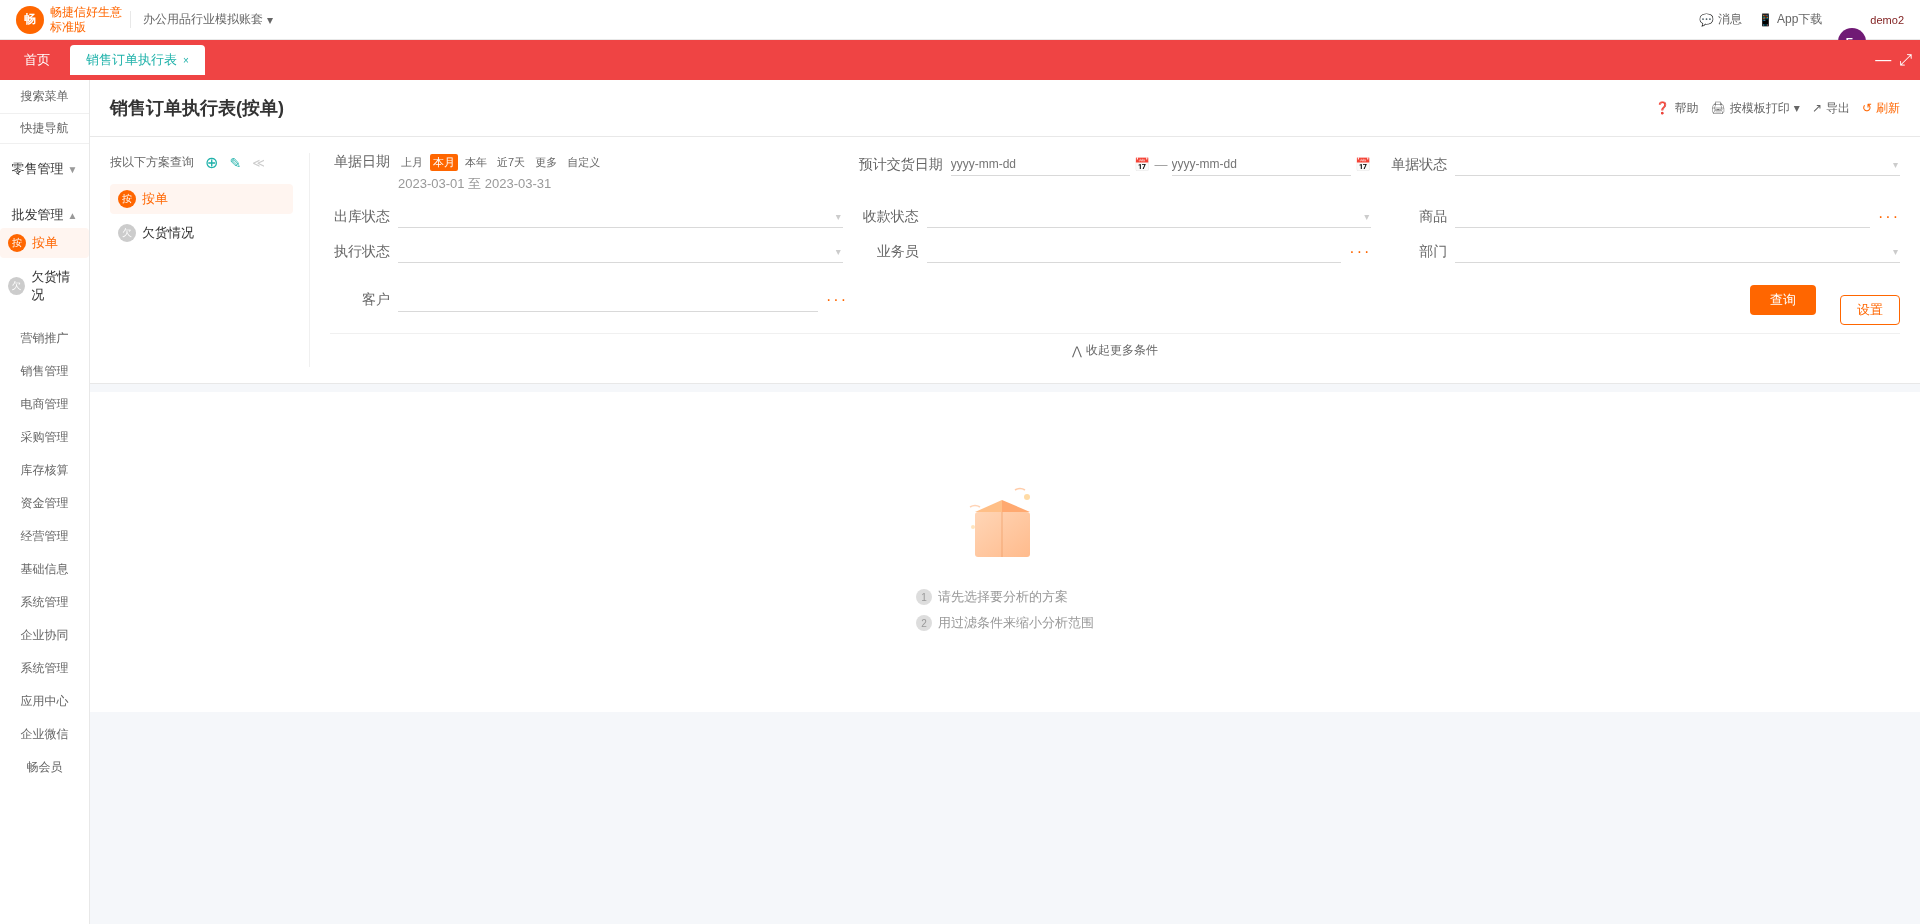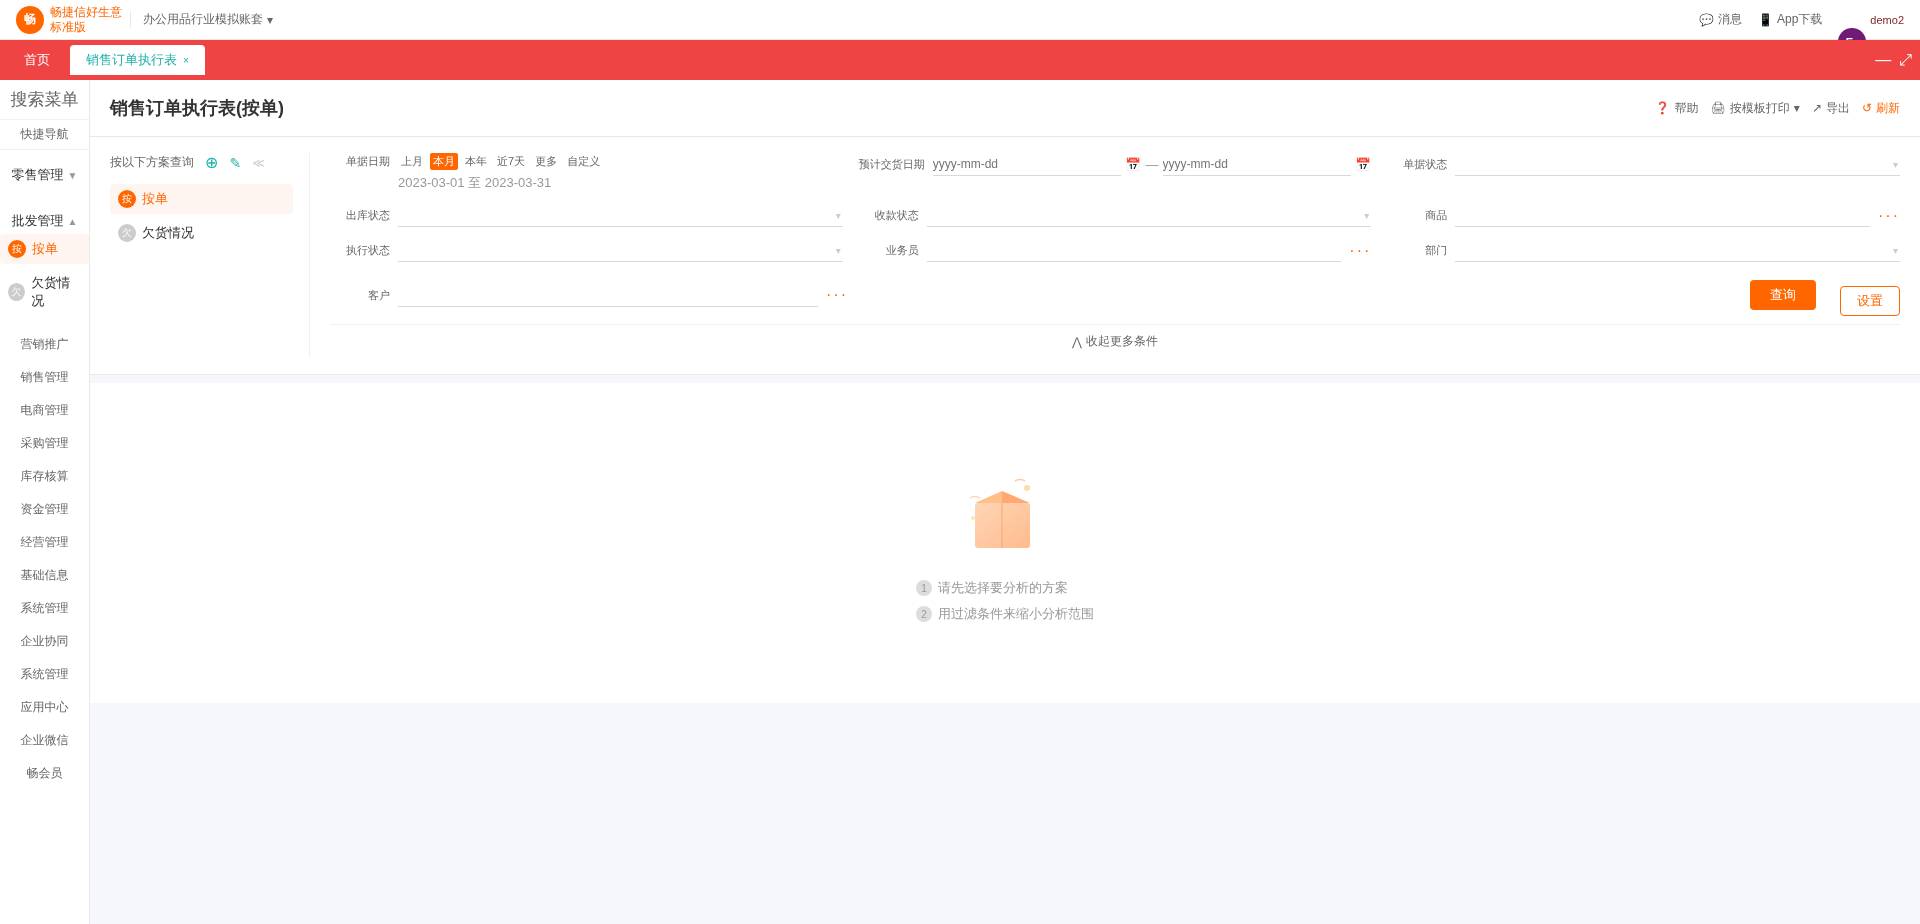--- a/index.html
+++ b/index.html
@@ -24,21 +24,21 @@
     .tab-item.active { background: #fff; color: #20b2aa; }
     .tab-close { font-size: 10px; cursor: pointer; color: inherit; }
     .tab-bar-right { margin-left: auto; display: flex; align-items: center; gap: 8px; }
     .tab-bar-btn { color: #fff; cursor: pointer; font-size: 16px; }
 
     
     .main-layout { display: flex; flex: 1; overflow: hidden; }
 
     
     .sidebar { width: 90px; background: #fff; border-right: 1px solid #e8e8e8; display: flex; flex-direction: column; overflow-y: auto; flex-shrink: 0; }
-    .sidebar-search { padding: 8px; text-align: center; font-size: 17px; color: #666; cursor: pointer; border-bottom: 1px solid #f0f0f0; }
+    .sidebar-search { padding: 8px; text-align: center; font-size: 12px; color: #666; cursor: pointer; border-bottom: 1px solid #f0f0f0; }
     .sidebar-nav { padding: 6px 8px; text-align: center; font-size: 12px; color: #666; cursor: pointer; border-bottom: 1px solid #f0f0f0; }
     .sidebar-section { padding: 8px 0; }
     .sidebar-group-header { display: flex; align-items: center; justify-content: center; gap: 4px; padding: 8px 8px 4px; font-size: 13px; color: #333; cursor: pointer; font-weight: 500; }
     .sidebar-item { padding: 8px 8px; text-align: center; font-size: 12px; color: #666; cursor: pointer; }
     .collapse-icon { font-size: 10px; color: #999; }
 
     
     .content { flex: 1; overflow-y: auto; background: #f5f7fa; padding: 0; }
 
     
@@ -53,36 +53,36 @@
     .filter-layout { display: flex; gap: 0; }
     .filter-left { width: 200px; border-right: 1px solid #f0f0f0; padding-right: 16px; flex-shrink: 0; }
     .filter-left-title { font-size: 12px; color: #666; margin-bottom: 12px; display: flex; align-items: center; gap: 11px; }
     .filter-left-item { display: flex; align-items: center; gap: 6px; padding: 6px 8px; border-radius: 4px; cursor: pointer; font-size: 13px; margin-bottom: 4px; }
     .filter-left-item.active { background: #fff5f0; color: #ff6600; }
     .filter-left-item .item-icon { width: 18px; height: 18px; border-radius: 50%; background: #ff6600; color: #fff; display: flex; align-items: center; justify-content: center; font-size: 10px; }
     .filter-left-item .item-icon.gray { background: #ccc; }
 
     .filter-right { flex: 1; padding-left: 20px; }
     .filter-field { display: flex; align-items: center; gap: 8px; }
-    .filter-label { font-size: 11px; color: #666; white-space: nowrap; flex-shrink: 0; min-width: 60px; text-align: right; }
+    .filter-label { font-size: 14px; color: #666; white-space: nowrap; flex-shrink: 0; min-width: 60px; text-align: right; }
     .filter-input { flex: 1; border: none; border-bottom: 1px solid #d9d9d9; padding: 4px 0; font-size: 12px; color: #333; outline: none; background: transparent; }
     .filter-select { flex: 1; border: none; border-bottom: 1px solid #d9d9d9; padding: 4px 0; font-size: 12px; color: #333; background: transparent; outline: none; appearance: none; cursor: pointer; }
     .filter-select-wrap { flex: 1; position: relative; display: flex; align-items: center; }
     .filter-select-wrap .down-arrow { position: absolute; right: 2px; color: #ccc; font-size: 10px; pointer-events: none; }
     .date-range { flex: 1; display: flex; align-items: center; gap: 4px; }
     .date-input { flex: 1; border: none; border-bottom: 1px solid #d9d9d9; padding: 4px 0; font-size: 12px; color: #999; outline: none; background: transparent; min-width: 0; }
     .date-sep { color: #999; }
     .date-icon { color: #ff8c00; font-size: 13px; cursor: pointer; }
     .date-quick { display: flex; gap: 4px; align-items: center; }
     .date-quick-btn { font-size: 11px; color: #666; cursor: pointer; padding: 1px 3px; }
     .date-quick-btn.active { background: #ff6600; color: #fff; border-radius: 2px; }
     .date-sub { font-size: 13px; color: #999; }
     .more-dots { color: #ff6600; cursor: pointer; font-size: 16px; letter-spacing: 2px; }
     .btn-query { background: #ff6600; color: #fff; border: none; padding: 6px 20px; border-radius: 4px; font-size: 13px; cursor: pointer; }
-    .btn-settings { background: #fff; color: #ff6600; border: 1px solid #ff6600; padding: 5px 16px; border-radius: 4px; font-size: 13px; cursor: pointer; margin-top: 12px; }
+    .btn-settings { background: #fff; color: #ff6600; border: 1px solid #ff6600; padding: 5px 16px; border-radius: 4px; font-size: 13px; cursor: pointer; margin-top: 20px; }
 
     
     .empty-state { display: flex; flex-direction: column; align-items: center; justify-content: center; padding: 80px 20px; background: #fff; margin-top: 8px; }
     .empty-img { width: 100px; height: 100px; margin-bottom: 16px; }
     .empty-tips { display: flex; flex-direction: column; gap: 8px; }
     .empty-tip { display: flex; align-items: center; gap: 6px; font-size: 13px; color: #999; }
     .tip-num { width: 16px; height: 16px; border-radius: 50%; background: #ddd; display: flex; align-items: center; justify-content: center; font-size: 10px; color: #999; flex-shrink: 0; }
 
     
     .filter-collapse-center { display: flex; justify-content: center; padding: 8px 0; border-top: 1px solid #f0f0f0; margin-top: 8px; }

